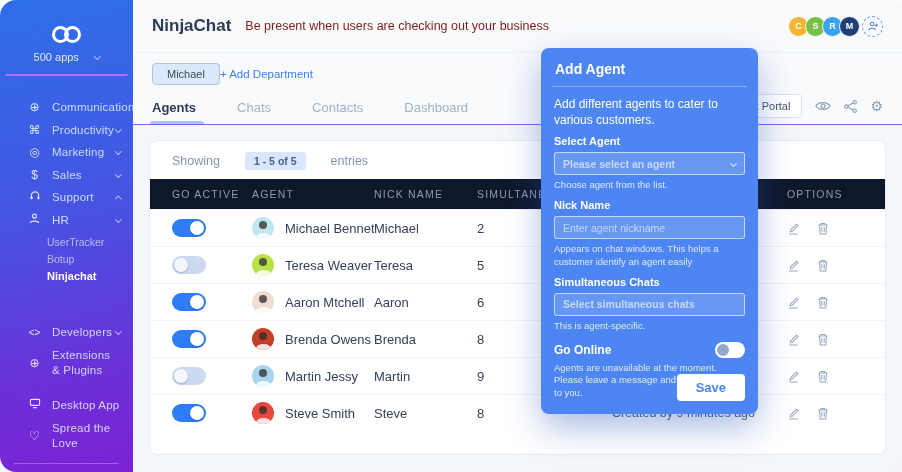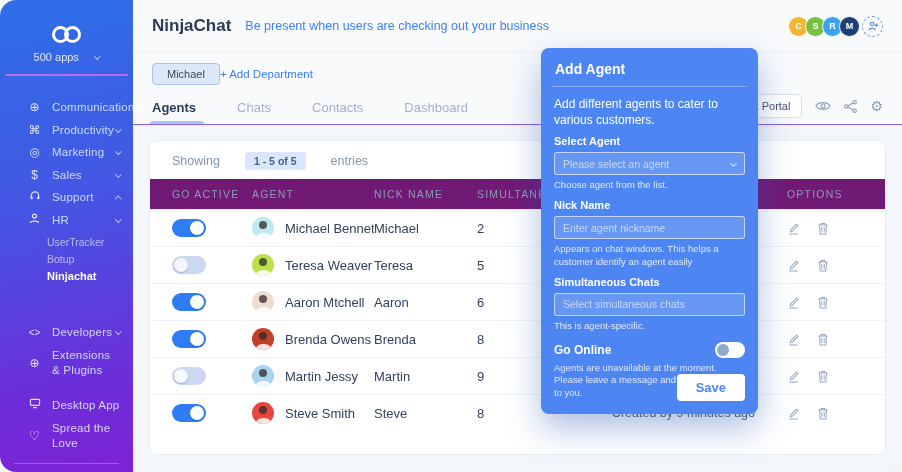--- a/index.html
+++ b/index.html
@@ -40,21 +40,21 @@
   .foot-avatar { width:27px; height:27px; border-radius:50%; background:#f3f6fa; position:relative; overflow:hidden; cursor:pointer; }
   .foot-avatar::before { content:""; position:absolute; top:5px; left:8.5px; width:10px; height:10px;
                          border-radius:50%; background:#35424e; }
   .foot-avatar::after { content:""; position:absolute; bottom:-4px; left:4.5px; width:18px; height:11px;
                         border-radius:50% 50% 0 0; background:#2fa8c8; }
 
   
   .main { flex:1; display:flex; flex-direction:column; min-width:0; background:#f8fafc; }
   .topbar { height:53px; display:flex; align-items:center; padding:0 19px; border-bottom:1px solid #edf1f7; }
   .title { font-size:17px; font-weight:bold; color:#2c3c52; }
-  .subtitle { font-size:12.5px; color:#3b82f6; margin-left:14px; }
+  .subtitle { font-size:12.5px; color:#7f1d1d; margin-left:14px; }
   .top-avatars { margin-left:auto; display:flex; align-items:center; }
   .tav { width:21px; height:21px; border-radius:50%; color:#fff; font-size:9px; font-weight:bold;
          display:flex; align-items:center; justify-content:center; margin-left:-4px; border:1.5px solid #f8fafc; cursor:pointer; }
   .tav-add { width:21px; height:21px; border-radius:50%; border:1.3px dashed #6f97ea; margin-left:2px;
              display:flex; align-items:center; justify-content:center; cursor:pointer; }
   .deptbar { display:flex; align-items:center; padding:10px 19px 4px; }
   .chip { background:#dce9fb; border:1px solid #a9c4ee; color:#3c4a60; font-size:11px;
           padding:4px 14px; border-radius:4px; cursor:pointer; }
   .add-dept { color:#3d7ef2; font-size:11.5px; cursor:pointer; }
   .tabsbar { display:flex; align-items:flex-end; padding:0 19px; border-bottom:1px solid #8b5cf6; height:36px; }
@@ -75,21 +75,21 @@
   .search-input { border:0; outline:0; flex:1; font-size:15px; color:#48586e; margin-left:12px; background:transparent; }
   .search-input::placeholder { color:#b6c1d0; }
   .view-toggle { display:flex; border:1px solid #e3e9f2; border-radius:6px; overflow:hidden;
                  box-shadow:0 1px 3px rgba(40,70,120,.08); }
   .vt-btn { width:26px; height:24px; display:flex; align-items:center; justify-content:center; background:#fff; cursor:pointer; }
   .vt-btn.active { background:#2f7bf6; }
   .showing-row { display:flex; align-items:center; padding:11px 22px 9px; font-size:12.5px; color:#8695aa; gap:25px; }
   .count-badge { background:#d9e6fb; color:#47618c; font-size:10.5px; font-weight:bold;
                  padding:3px 9px; border-radius:3px; }
   .grid { display:grid; grid-template-columns:80px 122px 103px 122px 162px 1fr; align-items:center; padding:0 22px; }
-  .thead { height:30px; background:#701a75; color:#8b9cb3; font-size:10.5px; letter-spacing:1.2px; }
+  .thead { height:30px; background:#0f172a; color:#8b9cb3; font-size:10.5px; letter-spacing:1.2px; }
   .th { overflow:hidden; white-space:nowrap; }
   .trow { height:37px; border-top:1px solid #f0f3f8; font-size:13px; color:#33415c; }
   .agent-cell { display:flex; align-items:center; gap:11px; overflow:hidden; white-space:nowrap; }
   .avatar { width:22px; height:22px; border-radius:50%; position:relative; overflow:hidden; flex:0 0 22px; }
   .avatar::before { content:""; position:absolute; top:3.5px; left:7px; width:8px; height:8px; border-radius:50%; background:rgba(50,40,40,.75); }
   .avatar::after { content:""; position:absolute; bottom:-3px; left:3.5px; width:15px; height:9px; border-radius:50% 50% 0 0; background:rgba(255,255,255,.85); }
   .created-cell { text-align:right; padding-right:6px; font-size:12.5px; color:#4e5e78; white-space:nowrap; }
   .opts-cell { display:flex; gap:17px; padding-left:26px; }
   .opt-ic { color:#93a5bd; cursor:pointer; display:flex; }
   .toggle { width:34px; height:18px; border-radius:9px; position:relative; cursor:pointer; }
@@ -102,21 +102,21 @@
   .modal { position:absolute; left:541px; top:48px; width:217px; height:366px; background:#4d86f2;
            border-radius:8px; box-shadow:0 14px 34px rgba(40,85,180,.38); color:#fff; padding:0 13px; z-index:10; }
   .m-title { font-size:14px; font-weight:bold; padding:13px 1px 9px; }
   .m-div { height:1px; background:rgba(255,255,255,.32); margin:0 -2px; }
   .m-desc { font-size:12px; line-height:1.35; margin:9px 0 7px; }
   .m-label { font-size:11px; font-weight:bold; margin:7px 0 5px; }
   .m-field { height:23px; border:1px solid rgba(255,255,255,.62); border-radius:3px;
              background:rgba(255,255,255,.14); display:flex; align-items:center; padding:0 8px; cursor:pointer; }
   .m-field input { border:0; outline:0; background:transparent; width:100%; font-size:10.5px; color:#fff; }
   .m-field input::placeholder { color:rgba(255,255,255,.62); }
-  .m-ph { font-size:10.5px; color:rgba(255,255,255,.62); flex:1; }
+  .m-ph { font-size:10.5px; color:rgba(255,255,255,.62); flex:1;font-weight:bold; }
   .m-chv { width:5px; height:5px; border-right:1.4px solid rgba(255,255,255,.8); border-bottom:1.4px solid rgba(255,255,255,.8); transform:rotate(45deg); }
   .m-help { font-size:9.5px; color:rgba(255,255,255,.82); line-height:1.35; margin-top:4px; }
   .m-online { display:flex; align-items:center; justify-content:space-between; margin-top:9px; }
   .m-online .m-label { margin:0; font-size:12px; }
   .m-toggle { width:30px; height:16px; border-radius:8px; background:#fff; position:relative; cursor:pointer; }
   .m-toggle .knob { position:absolute; top:2px; left:2px; width:12px; height:12px; border-radius:50%; background:#92a8cc; }
   .save-btn { position:absolute; right:13px; bottom:13px; background:#fff; color:#4a87f0; font-size:13px;
               font-weight:bold; border:0; border-radius:4px; padding:6px 19px; cursor:pointer; }
 </style>
 </head>

